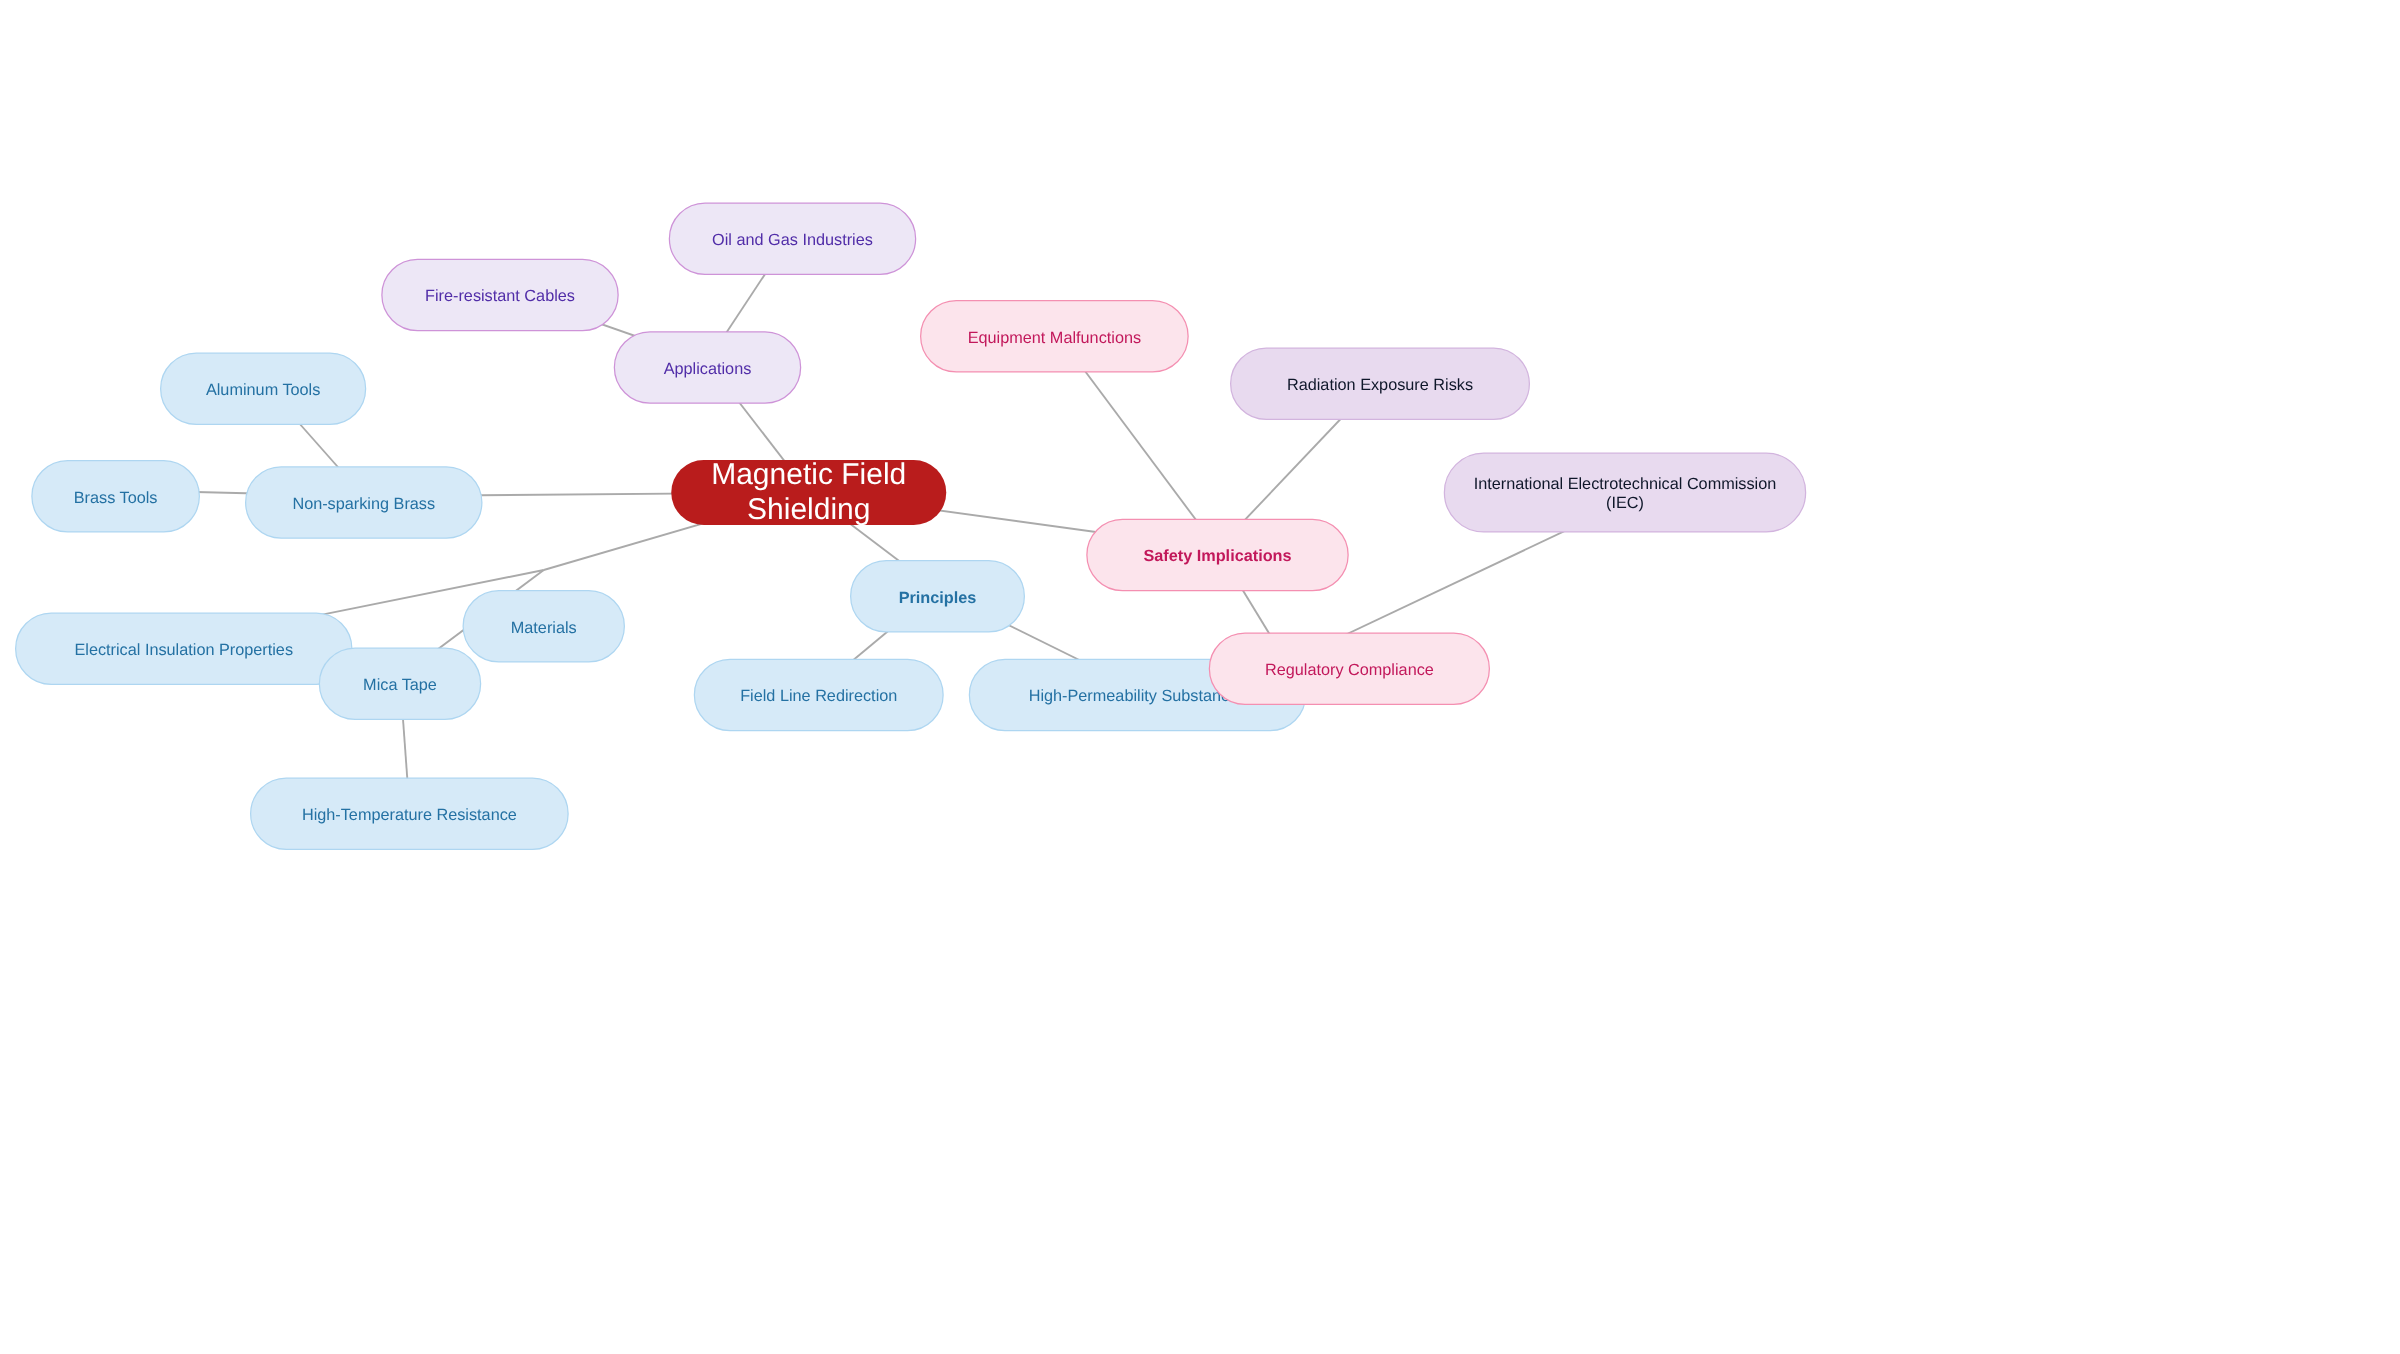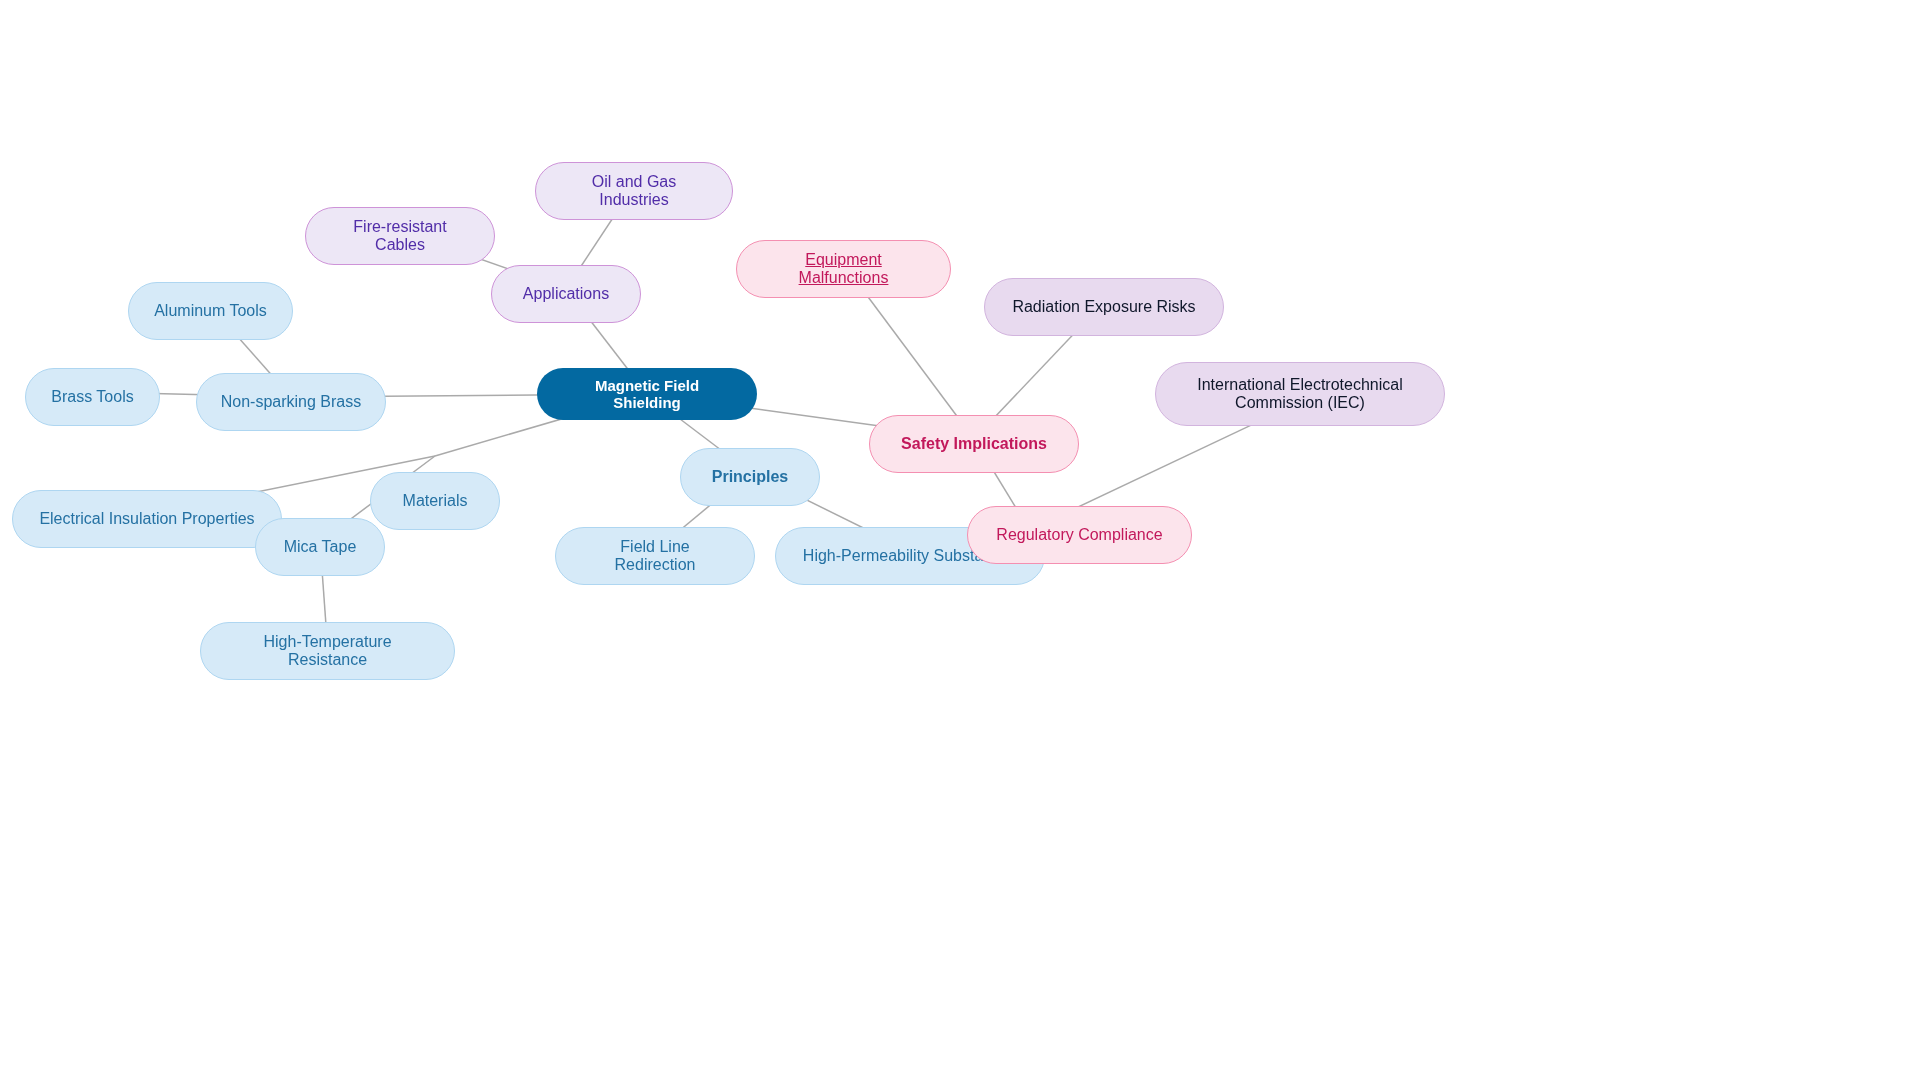--- a/index.html
+++ b/index.html
@@ -18,30 +18,30 @@
       height: 1083px;
       pointer-events: none;
     }
     .node {
       position: absolute;
       border-radius: 50px;
       display: flex;
       align-items: center;
       justify-content: center;
       text-align: center;
-      font-size: 16px;
+      font-size: 13px;
       font-weight: 500;
       cursor: default;
       padding: 28px 22px;
     }
     .node-center {
-      background: #0369a1;
+      background: #b91c1c;
       color: #ffffff;
-      font-size: 15px;
-      font-weight: 700;
+      font-size: 24px;
+      font-weight: 400;
       border-radius: 50px;
       padding: 16px 30px;
     }
     .node-blue {
       background: #d6eaf8;
       color: #2471a3;
       border: 1.5px solid #aed6f1;
       text-align: center;
     }
     .node-purple-light {
@@ -107,19 +107,19 @@
 <div class="node node-blue" style="left:200px; top:622px; width:255px; height:48px;">High-Temperature Resistance</div>
 
 <div class="node node-blue" style="left:680px; top:448px; width:140px; height:48px;font-weight:bold;">Principles</div>
 
 <div class="node node-blue" style="left:555px; top:527px; width:200px; height:48px;">Field Line Redirection</div>
 
 <div class="node node-blue" style="left:775px; top:527px; width:270px; height:48px;">High-Permeability Substances</div>
 
 <div class="node node-pink" style="left:869px; top:415px; width:210px; height:48px;font-weight:bold;">Safety Implications</div>
 
-<div class="node node-pink" style="left:736px; top:240px; width:215px; height:36px;text-decoration:underline;">Equipment Malfunctions</div>
+<div class="node node-pink" style="left:736px; top:240px; width:215px; height:36px;">Equipment Malfunctions</div>
 
 <div class="node node-purple-light" style="left:984px; top:278px; width:240px; height:48px;">Radiation Exposure Risks</div>
 
 <div class="node node-pink" style="left:967px; top:506px; width:225px; height:48px;">Regulatory Compliance</div>
 
 <div class="node node-purple-light" style="left:1155px; top:362px; width:290px; height:64px; border-radius:50px;">International Electrotechnical Commission (IEC)</div>
 
 </body></html>

